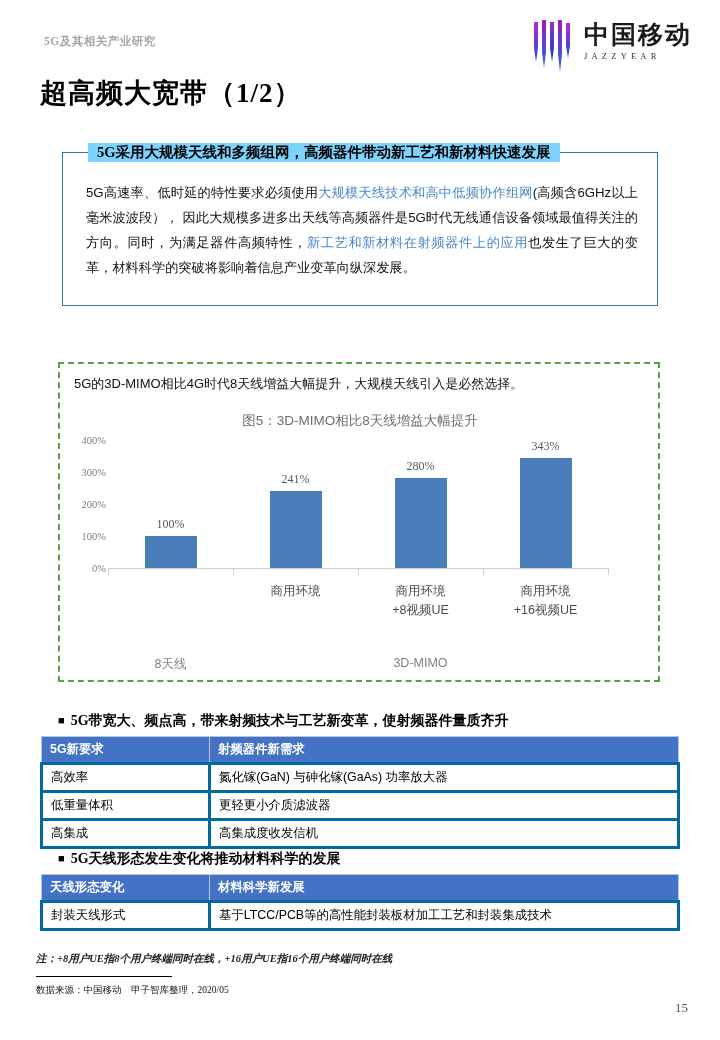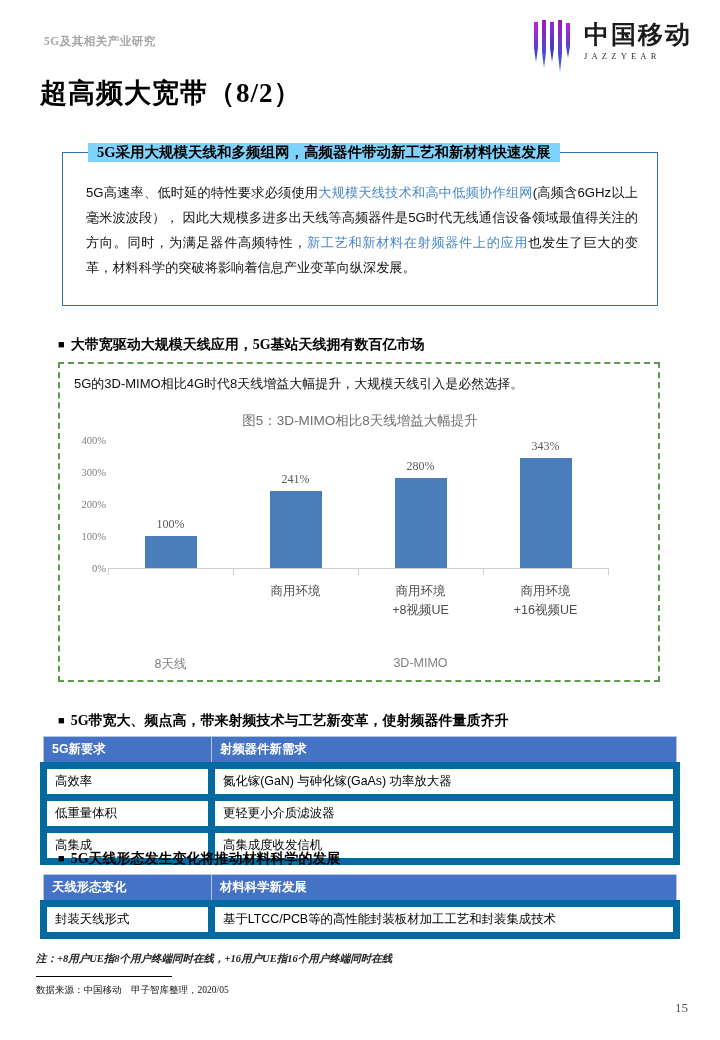--- a/index.html
+++ b/index.html
@@ -107,21 +107,21 @@
   
   table.data {
     position: absolute; border-collapse: collapse; width: 640px;
     font-size: 12.4px;
   }
   table.data th {
     background: #4472c4; color: #fff; text-align: left;
     padding: 4px 8px; font-weight: 700; border: 1px solid #b6c6e2;
   }
   table.data td {
-    padding: 4px 8px; border: 7px solid #0369a1; color: #000; background: #fff;
+    padding: 4px 8px; border: 3px solid #0369a1; color: #000; background: #fff;
   }
   table.data col.c1 { width: 168px; }
 
   
   .note {
     position: absolute; left: 36px; top: 952px;
     font-size: 10.5px; color: #222; font-style: italic; font-weight: 700;
     font-family: "Liberation Serif", "DejaVu Serif", serif;
   }
   .rule { position: absolute; left: 36px; top: 976px; width: 136px; height: 1.4px; background: #000; }
@@ -166,29 +166,26 @@
         <path d="M26 2 L30 2 L30 36 L28 54 L26 36 Z" fill="url(#g2)"></path>
         <path d="M34 5 L38 5 L38 28 L36 40 L34 28 Z" fill="url(#g1)"></path>
       </svg>
     </div>
     <div class="logo-text">
       <div class="logo-cn">中国移动</div>
       <div class="logo-en">JAZZYEAR</div>
     </div>
   </div>
 
-  <div class="page-title">超高频大宽带（8/2）</div>
+  <div class="page-title">超高频大宽带（1/2）</div>
 
   <div class="callout"></div>
   <div class="callout-title">5G采用大规模天线和多频组网，高频器件带动新工艺和新材料快速发展</div>
   <div class="callout-body"><span>5G高速率、低时延的特性要求必须使用</span><span class="hl">大规模天线技术和高中低频协作组网</span><span>(高频含6GHz以上毫米波波段）， 因此大规模多进多出天线等高频器件是5G时代无线通信设备领域最值得关注的方向。同时，为满足器件高频特性，</span><span class="hl">新工艺和新材料在射频器件上的应用</span><span>也发生了巨大的变革，材料科学的突破将影响着信息产业变革向纵深发展。</span></div>
 
-  <div class="sec-head" style="left:58px; top:336px;">
-    <span class="bullet">■</span><span>大带宽驱动大规模天线应用，5G基站天线拥有数百亿市场</span>
-  </div>
 
   <div class="chartbox"></div>
   <div class="chart-lead">5G的3D-MIMO相比4G时代8天线增益大幅提升，大规模天线引入是必然选择。</div>
   <div class="chart-title">图5：3D-MIMO相比8天线增益大幅提升</div>
 
   <div class="y-axis-labels">
       <div class="ytick" style="top: 6px;">400%</div>
       <div class="tickmark" style="top: 6px; left: 41px; width: 5px;"></div>
       <div class="ytick" style="top: 38px;">300%</div>
       <div class="tickmark" style="top: 38px; left: 41px; width: 5px;"></div>

